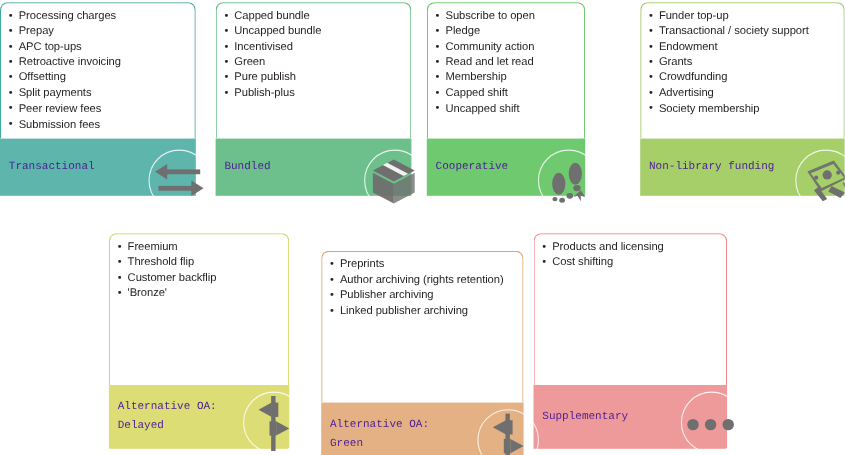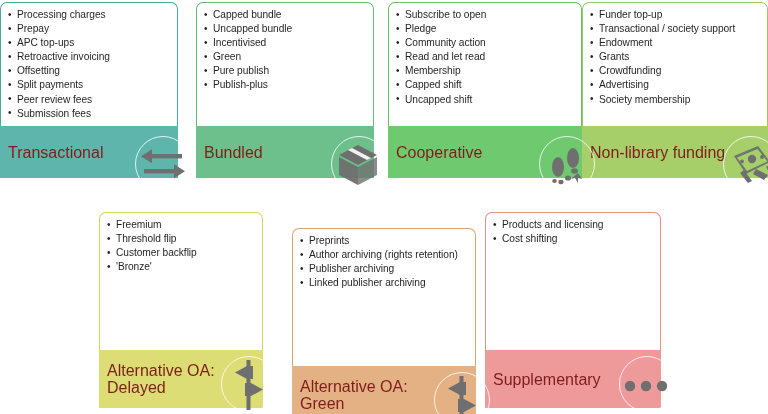--- a/index.html
+++ b/index.html
@@ -70,47 +70,48 @@
     left: 0;
     right: 0;
     bottom: 0;
     box-sizing: border-box;
     display: flex;
     align-items: center;
     overflow: visible;
   }
 
   .card-title {
-    font-size: 16px;
+    font-size: 10px;
     line-height: 17px;
-    color: #7f1d1d;
+    color: #4c1d95;
     padding-left: 8px;
     padding-right: 4px;
     position: relative;
     z-index: 2;
     white-space: pre-line;
+    font-family: Liberation Mono, monospace;
   }
 
   .badge {
     position: absolute;
     border-radius: 50%;
     border: 1.2px solid rgba(255,255,255,0.82);
     background: transparent;
     display: flex;
     align-items: center;
     justify-content: center;
     z-index: 3;
     box-sizing: border-box;
   }
   .badge svg { display: block; overflow: visible; }
 
   
   .card-transactional { left: 0px;   top: 2px; width: 178px; height: 176px; }
   .card-bundled       { left: 196px; top: 2px; width: 178px; height: 176px; }
-  .card-cooperative   { left: 388px; top: 2px; width: 194px; height: 176px; }
+  .card-cooperative   { left: 388px; top: 2px; width: 144px; height: 176px; }
   .card-nonlibrary    { left: 582px; top: 2px; width: 186px; height: 176px; }
 
   .card-transactional .card-body,
   .card-bundled .card-body,
   .card-cooperative .card-body,
   .card-nonlibrary .card-body { bottom: 52px; height: 124px; }
 
   .card-transactional .card-footer,
   .card-bundled .card-footer,
   .card-cooperative .card-footer,

